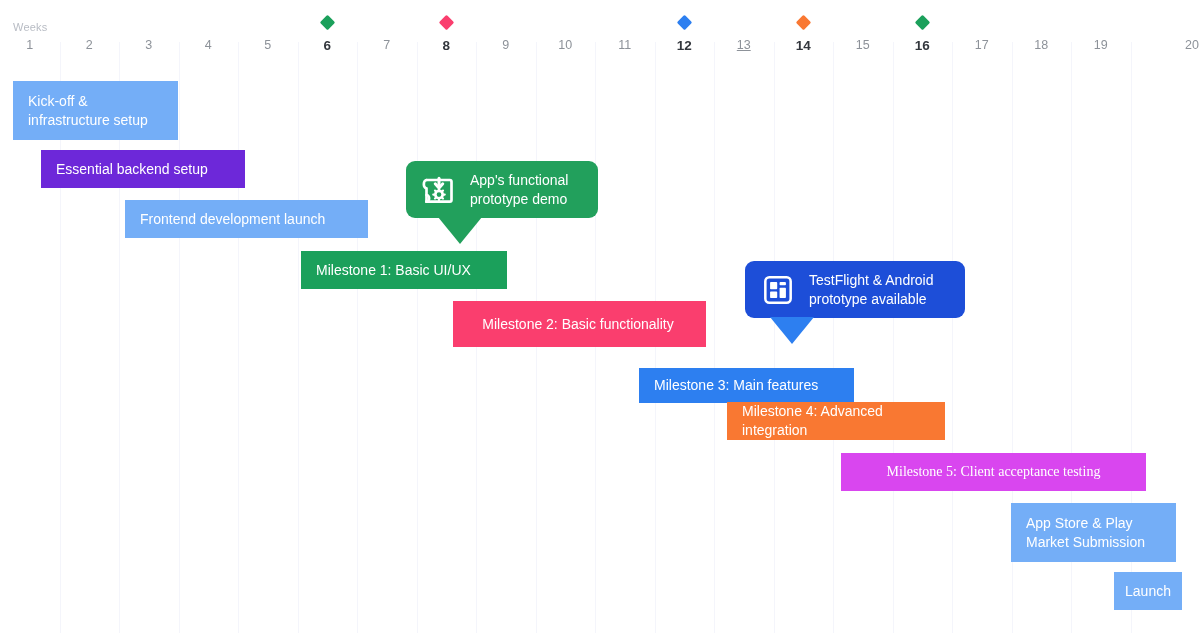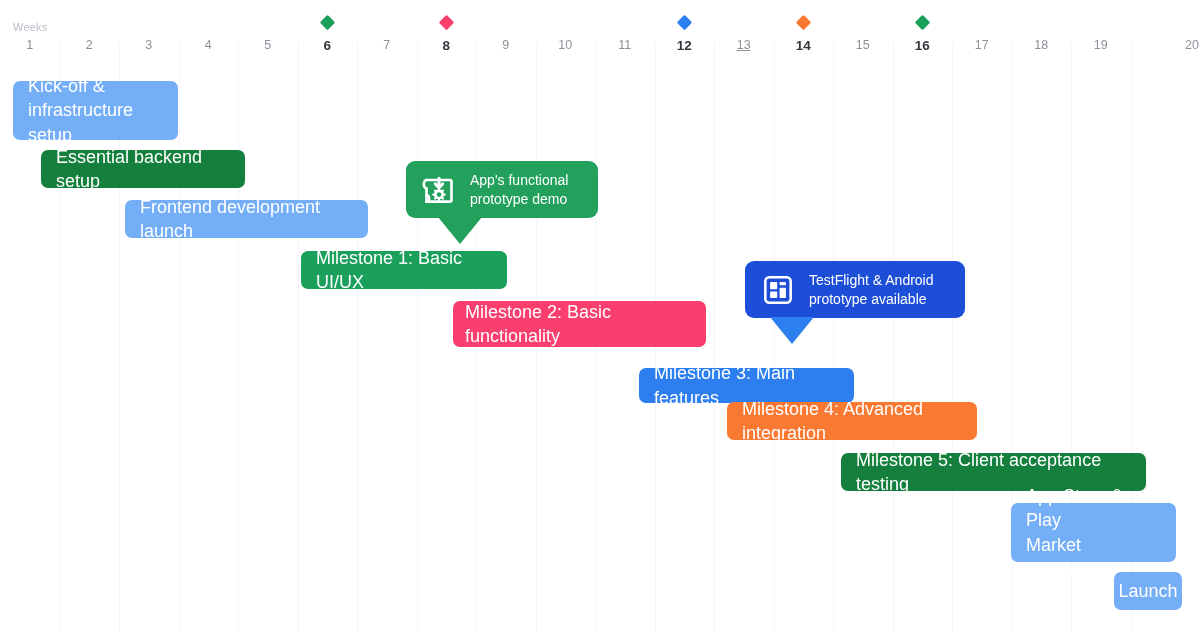--- a/index.html
+++ b/index.html
@@ -68,26 +68,26 @@
     position: absolute;
     width: 11px;
     height: 11px;
     transform: rotate(45deg);
     border-radius: 1.5px;
   }
 
   
   .bar {
     position: absolute;
-    border-radius: 7px;
+    border-radius: 0;
     box-sizing: border-box;
     display: flex;
     align-items: center;
     color: #ffffff;
-    font-size: 18px;
+    font-size: 14px;
     line-height: 1.35;
     padding: 0 15px;
     white-space: pre-line;
   }
   .bar.center { justify-content: center; }
   .bar.left   { justify-content: flex-start; }
 
   
   .callout {
     position: absolute;
@@ -176,27 +176,27 @@
       <div class="diamond" style="left: 321.75px; top: 17px; background: rgb(27, 160, 91);"></div>
       <div class="diamond" style="left: 440.75px; top: 17px; background: rgb(250, 62, 110);"></div>
       <div class="diamond" style="left: 678.75px; top: 17px; background: rgb(45, 127, 240);"></div>
       <div class="diamond" style="left: 797.75px; top: 17px; background: rgb(249, 120, 50);"></div>
       <div class="diamond" style="left: 916.75px; top: 17px; background: rgb(27, 160, 91);"></div>
     </div>
 
   <div id="bars">
       <div class="bar left" style="left: 13px; top: 81px; width: 165px; height: 59px; background: rgb(116, 174, 247);">Kick-off &amp;
 infrastructure setup</div>
-      <div class="bar left" style="left: 41px; top: 150px; width: 204px; height: 38px; background: #15803d;">Essential backend setup</div>
+      <div class="bar left" style="left: 41px; top: 150px; width: 204px; height: 38px; background: #6d28d9;">Essential backend setup</div>
       <div class="bar left" style="left: 125px; top: 200px; width: 243px; height: 38px; background: rgb(116, 174, 247);">Frontend development launch</div>
       <div class="bar left" style="left: 301px; top: 251px; width: 206px; height: 38px; background: rgb(27, 160, 91);">Milestone 1: Basic UI/UX</div>
       <div class="bar center" style="left: 453px; top: 301px; width: 253px; height: 46px; background: rgb(250, 62, 110); padding-left: 12px;">Milestone 2: Basic functionality</div>
       <div class="bar left" style="left: 639px; top: 368px; width: 215px; height: 35px; background: rgb(45, 127, 240);">Milestone 3: Main features</div>
-      <div class="bar center" style="left: 727px; top: 402px; width: 250px; height: 38px; background: rgb(249, 120, 50);">Milestone 4: Advanced integration</div>
-      <div class="bar center" style="left: 841px; top: 453px; width: 305px; height: 38px; background: #15803d;">Milestone 5: Client acceptance testing</div>
+      <div class="bar center" style="left: 727px; top: 402px; width: 218px; height: 38px; background: rgb(249, 120, 50);">Milestone 4: Advanced integration</div>
+      <div class="bar center" style="left: 841px; top: 453px; width: 305px; height: 38px; background: #d946ef; font-family: Liberation Serif, serif;">Milestone 5: Client acceptance testing</div>
       <div class="bar left" style="left: 1011px; top: 503px; width: 165px; height: 59px; background: rgb(116, 174, 247);">App Store &amp; Play
 Market Submission</div>
       <div class="bar center" style="left: 1114px; top: 572px; width: 68px; height: 38px; background: rgb(116, 174, 247);">Launch</div>
     </div>
 
   <div id="callouts">
       <div class="callout" style="left: 406px; top: 161px; width: 192px; height: 57px; background: rgb(34, 160, 92);">
         <span class="callout-icon">
           <svg viewBox="0 0 48 48" width="40" height="40" fill="none" stroke="#ffffff" stroke-width="3.2" stroke-linecap="round" stroke-linejoin="round">
             <path d="M9 12 h28 a2 2 0 0 1 2 2 v22 a2 2 0 0 1 -2 2 h-28"></path>

